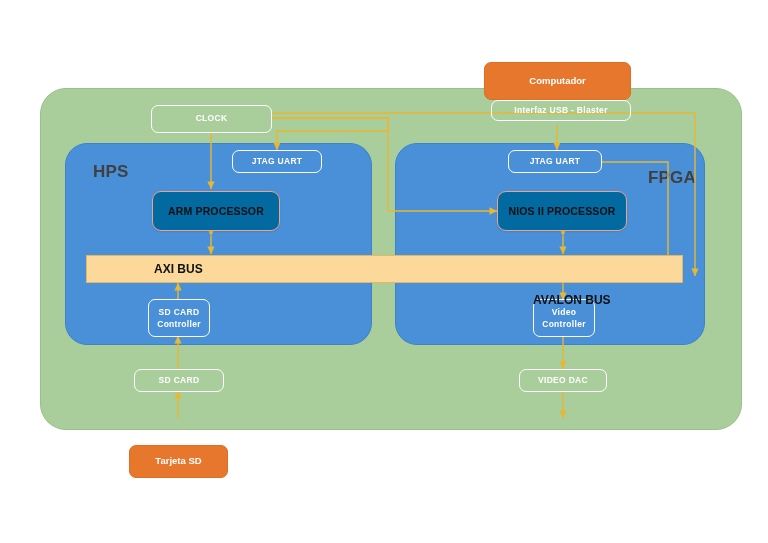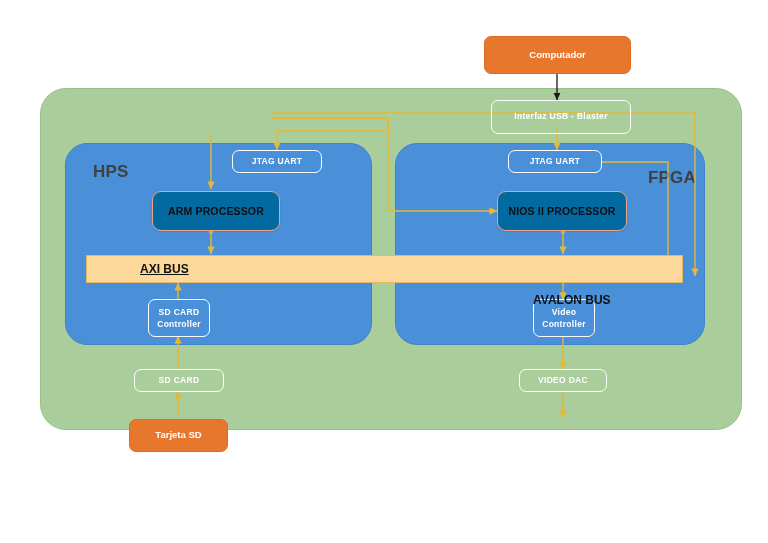--- a/index.html
+++ b/index.html
@@ -61,20 +61,21 @@
   }
 
   
   .device {
     background: #e8772e;
     border: 1px solid #de6d25;
     border-radius: 7px;
     color: #ffffff;
     font-weight: bold;
     font-size: 9.5px;
+    margin-top: 26px;
   }
 
   
   .bus {
     background: #fcd99a;
     border: 1px solid #e3b860;
     color: #101010;
     font-weight: bold;
     font-size: 12px;
     justify-content: flex-start;
@@ -162,35 +163,36 @@
 
       <path d="M563,337 L563,369" marker-end="url(#arrowY)"></path>
 
       <path d="M563,391 L563,418" marker-end="url(#arrowY)"></path>
     </g>
   </svg>
 
   <div class="node device" style="left:484px; top:36px; width:147px; height:38px;">Computador</div>
   <div class="node device" style="left:129px; top:419px; width:99px; height:33px;">Tarjeta SD</div>
 
-  <div class="node pill" style="left:491px; top:100px; width:140px; height:34px;">Interfaz USB - Blaster</div>
+  <div class="node pill" style="left:491px; top:100px; width:140px; height:21px;">Interfaz USB - Blaster</div>
+  <div class="node pill" style="left:151px; top:105px; width:121px; height:28px;">CLOCK</div>
   <div class="node pill" style="left:134px; top:369px; width:90px; height:23px;">SD CARD</div>
   <div class="node pill" style="left:519px; top:369px; width:88px; height:23px;">VIDEO DAC</div>
 
   <div class="node pill" style="left:232px; top:150px; width:90px; height:23px;">JTAG UART</div>
   <div class="node proc" style="left:152px; top:191px; width:128px; height:40px;">ARM PROCESSOR</div>
   <div class="node pill two-line" style="left:148px; top:299px; width:62px; height:38px;">
     <span>SD CARD</span>
     <span>Controller</span>
   </div>
 
   <div class="node pill" style="left:508px; top:150px; width:94px; height:23px;">JTAG UART</div>
   <div class="node proc" style="left:497px; top:191px; width:130px; height:40px;">NIOS II PROCESSOR</div>
   <div class="node pill two-line" style="left:533px; top:299px; width:62px; height:38px;">
     <span>Video</span>
     <span>Controller</span>
   </div>
 
   <div class="node bus" style="left:86px; top:255px; width:597px; height:28px;"></div>
-  <div class="bus-label" style="left:140px; top:262px;text-decoration:underline;">AXI BUS</div>
+  <div class="bus-label" style="left:154px; top:262px;">AXI BUS</div>
   <div class="bus-label" style="left:533px; top:262px;margin-top:31px;">AVALON BUS</div>
 
 </div>
 
 </body></html>

